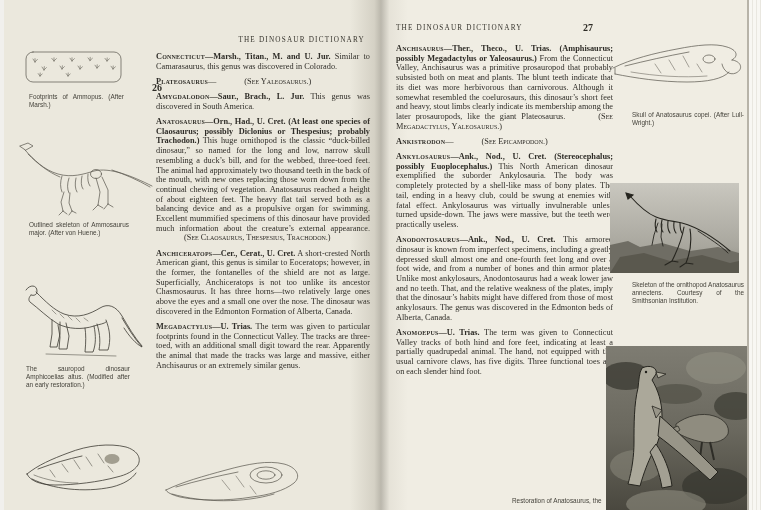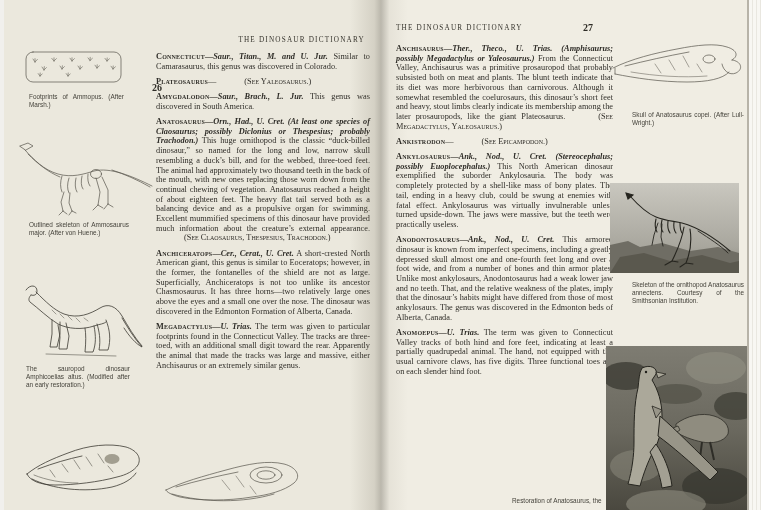--- a/index.html
+++ b/index.html
@@ -11,21 +11,21 @@
   #gutter{position:absolute;top:0;left:350px;width:58px;height:510px;pointer-events:none;
           background:linear-gradient(90deg,rgba(110,104,86,0) 0%,rgba(110,104,86,.18) 42%,rgba(70,66,54,.30) 54%,rgba(110,104,86,.08) 68%,rgba(255,255,255,0) 100%);}
   #page-edge-line{position:absolute;top:0;left:747px;width:2px;height:510px;background:#b7b3a8;}
   #page-edge-strip{position:absolute;top:0;left:749px;width:12px;height:510px;
           background:repeating-linear-gradient(90deg,#f8f7f3 0 3px,#e9e7e0 3px 4px);}
   .runhead{position:absolute;font-size:7.2px;letter-spacing:1.2px;color:#35332c;white-space:nowrap;}
   .pagenum{position:absolute;font-weight:bold;font-size:10px;color:#2e2c26;}
   .col{position:absolute;}
   .entry{margin:0 0 5.5px 0;text-align:justify;font-size:8.3px;line-height:9.7px;color:#2f2d28;}
   .term{font-variant:small-caps;font-weight:bold;letter-spacing:.2px;}
-  .tax,.syn{font-weight:bold;font-style:italic;}
+  .tax,.syn{font-weight:bold;}
   .xref{font-variant:small-caps;padding-left:28px;}
   .fig{position:absolute;}
   .caption{position:absolute;font-family:"Liberation Sans",sans-serif;font-size:6.4px;
            line-height:7.8px;color:#45433b;text-align:justify;}
   svg{display:block;}
   .sk{stroke:#56534a;stroke-width:.7;fill:none;stroke-linecap:round;}
   .skd{stroke:#3c3a32;stroke-width:.8;fill:none;stroke-linecap:round;}
 </style>
 </head>
 <body>
@@ -114,21 +114,21 @@
           <ellipse cx="104" cy="25" rx="16" ry="8"></ellipse>
           <ellipse cx="104" cy="25" rx="9" ry="4.2"></ellipse>
           <path d="M10,44 C42,53 82,53 112,44"></path>
           <path d="M14,37 C34,31 56,26 76,22"></path>
           <path d="M60,30 l8,10 M74,26 l8,11 M88,36 l6,8" stroke-width="0.5"></path>
         </g>
       </svg>
     </div>
 
     <div class="col" style="left:152px;top:52px;width:214px;">
-      <p class="entry"><span class="term">Connecticut</span><span class="tax">—Saur., Titan., M. and U. Jur.</span> <span>Similar to Camarasaurus, this genus was discovered in Colorado.</span></p>
+      <p class="entry"><span class="term">Connecticut</span><span class="tax">—Marsh., Titan., M. and U. Jur.</span> <span>Similar to Camarasaurus, this genus was discovered in Colorado.</span></p>
       <p class="entry"><span class="term">Plateosaurus</span><span>—</span><span class="xref">(See Yaleosaurus.)</span></p>
       <p class="entry"><span class="term">Amygdalodon</span><span class="tax">—Saur., Brach., L. Jur.</span> <span>This genus was discovered in South America.</span></p>
       <p class="entry"><span class="term">Anatosaurus</span><span class="tax">—Orn., Had., U. Cret.</span> <span class="syn">(At least one species of Claosaurus; possibly Diclonius or Thespesius; probably Trachodon.)</span> <span>This huge ornithopod is the classic “duck-billed dinosaur,” so named for the long and low, narrow skull resembling a duck’s bill, and for the webbed, three-toed feet. The animal had approximately two thousand teeth in the back of the mouth, with new ones replacing those worn down from the continual chewing of vegetation. Anatosaurus reached a height of about eighteen feet. The heavy flat tail served both as a balancing device and as a propulsive organ for swimming. Excellent mummified specimens of this dinosaur have provided much information about the creature’s external appearance.</span> <span class="xref">(See Claosaurus, Thespesius, Trachodon.)</span></p>
       <p class="entry"><span class="term">Anchiceratops</span><span class="tax">—Cer., Cerat., U. Cret.</span> <span>A short-crested North American giant, this genus is similar to Eoceratops; however, in the former, the fontanelles of the shield are not as large. Superficially, Anchiceratops is not too unlike its ancestor Chasmosaurus. It has three horns—two relatively large ones above the eyes and a small one over the nose. The dinosaur was discovered in the Edmonton Formation of Alberta, Canada.</span></p>
       <p class="entry"><span class="term">Megadactylus</span><span class="tax">—U. Trias.</span> <span>The term was given to particular footprints found in the Connecticut Valley. The tracks are three-toed, with an additional small digit toward the rear. Apparently the animal that made the tracks was large and massive, either Anchisaurus or an extremely similar genus.</span></p>
     </div>
   </div>
 
   <div id="right-page" class="page">
 

